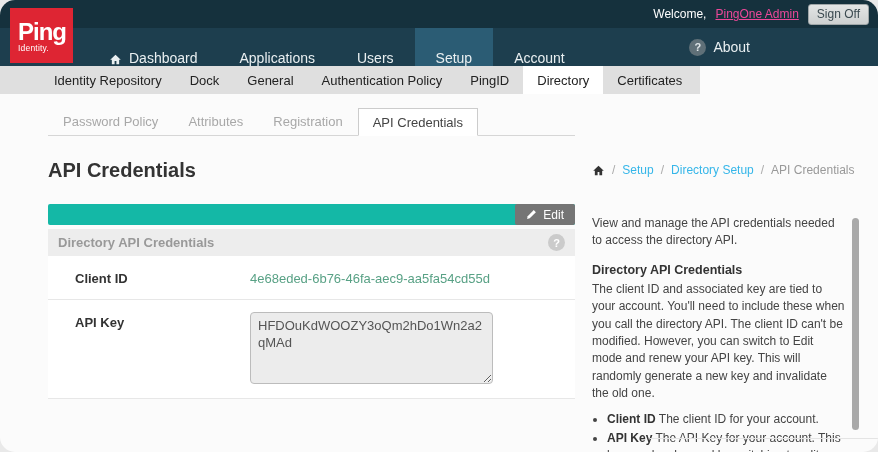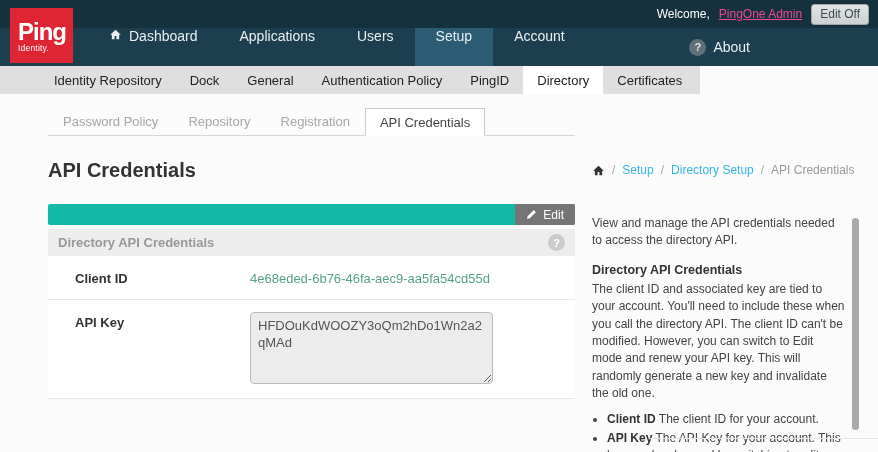--- a/index.html
+++ b/index.html
@@ -1,39 +1,39 @@
 <!DOCTYPE html>
 <html><head>
 <meta charset="utf-8">
 <style>
   * { margin: 0; padding: 0; box-sizing: border-box; }
   html, body { background: #e9e9e9; }
   .app {
     width: 878px; height: 452px; position: relative; overflow: hidden;
-    background: #fbfbfb; font-family: "Liberation Sans", sans-serif;
+    background: #fbfbfb; font-family: "Liberation Sans", sans-serif; border-radius: 15px;
   }
   
   .topbar {
     height: 28px; background: #15313d; color: #fff;
     display: flex; align-items: center; justify-content: flex-end;
     gap: 9px; padding-right: 9px; font-size: 12px;
   }
   .user-link { color: #ec4899; text-decoration: underline; cursor: pointer; }
   .sign-off {
     background: linear-gradient(#e3e5e5, #cdd0d0); color: #3b4a50;
     border: 1px solid #9fa6a8; border-radius: 3px; font-size: 12px;
     padding: 2px 8px 3px; font-family: inherit; cursor: pointer;
   }
   
   .navbar {
     height: 38px; background: #1d3e4e; color: #e9eff1;
     display: flex; align-items: stretch; padding-left: 88px; font-size: 14px;
   }
   .nav-item {
-    display: flex; align-items: flex-start; gap: 7px;
+    display: flex; align-items: flex-end; gap: 7px;
     padding: 0 21px; cursor: pointer; white-space: nowrap;
   }
   .nav-item.active { background: #2b5c74; }
   .nav-item svg { display: block; }
   .help-wrap {
     margin-left: auto; margin-right: 128px;
     display: flex; align-items: center; gap: 7px; cursor: pointer;
   }
   .q-circle {
     width: 17px; height: 17px; border-radius: 50%; background: #5f7078;
@@ -118,21 +118,21 @@
   .sidebar-edge { position: absolute; left: 650px; top: 438px; width: 228px; height: 1px; background: #e4e4e4; }
 </style>
 </head>
 <body>
 
 <div class="app">
 
   <header class="topbar">
     <span>Welcome,</span>
     <a class="user-link">PingOne Admin</a>
-    <button class="sign-off">Edit Off</button>
+    <button class="sign-off">Sign Off</button>
   </header>
 
   <nav class="navbar">
     <div class="nav-item">
       <span class="home-icon" style="color:#e9eff1">
         <svg width="13" height="13" viewBox="0 0 16 16">
             <path fill="currentColor" d="M8 2 1.5 8.2h2v5.6h3.4V9.9h2.2v3.9h3.4V8.2h2z"></path>
           </svg>
       </span>
       <span>Dashboard</span>
@@ -166,21 +166,21 @@
     <div class="subnav-item">General</div>
     <div class="subnav-item">Authentication Policy</div>
     <div class="subnav-item">PingID</div>
     <div class="subnav-item active">Directory</div>
     <div class="subnav-item">Certificates</div>
   </div>
 
   <main class="content">
     <div class="tabs">
       <div class="tab">Password Policy</div>
-      <div class="tab">Repository</div>
+      <div class="tab">Attributes</div>
       <div class="tab">Registration</div>
       <div class="tab active">API Credentials</div>
     </div>
 
     <h1 class="page-title">API Credentials</h1>
 
     <div class="toolbar">
       <button class="edit-btn">
         <span style="display:flex">
           <svg width="11" height="11" viewBox="0 0 16 16">

